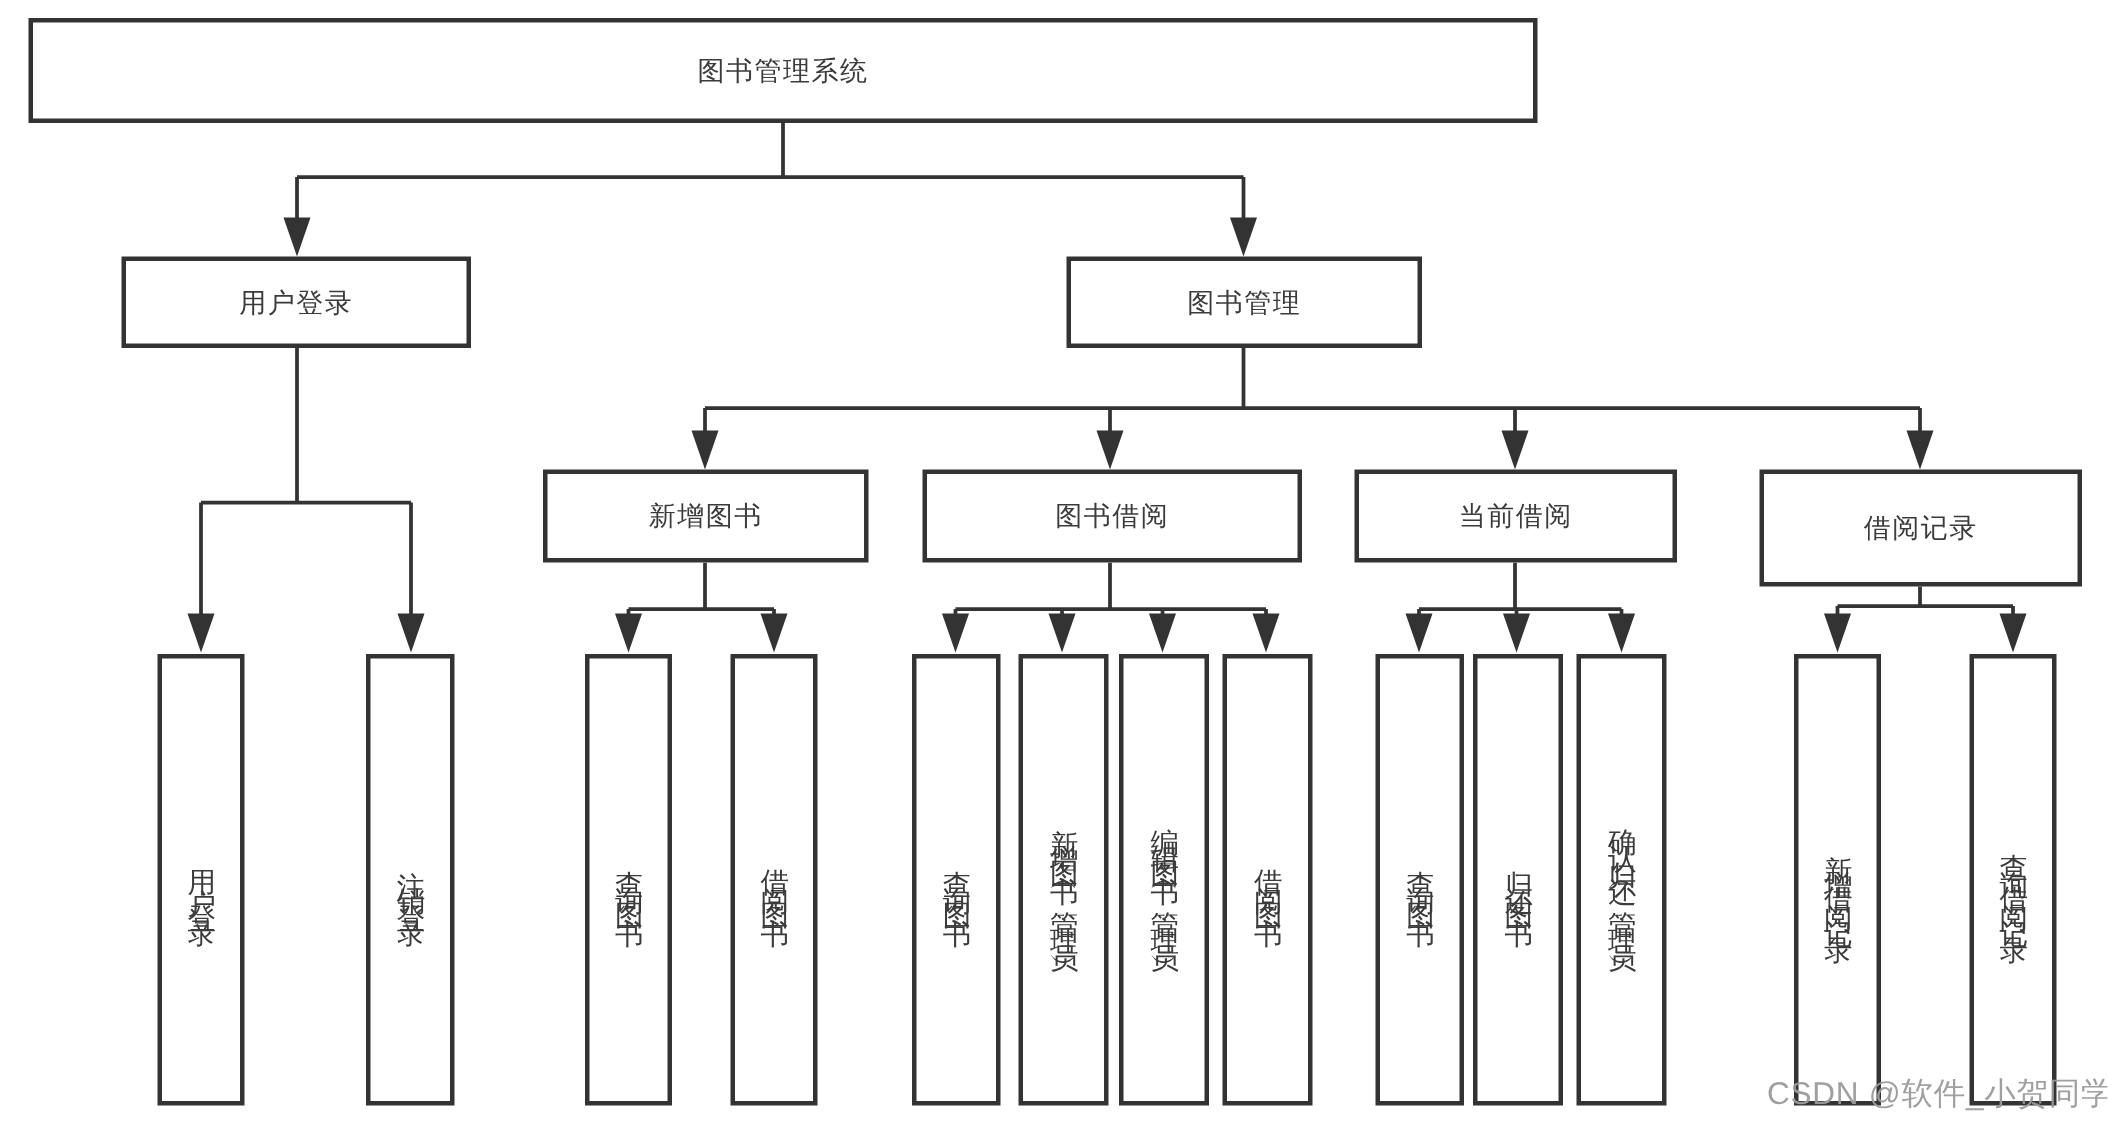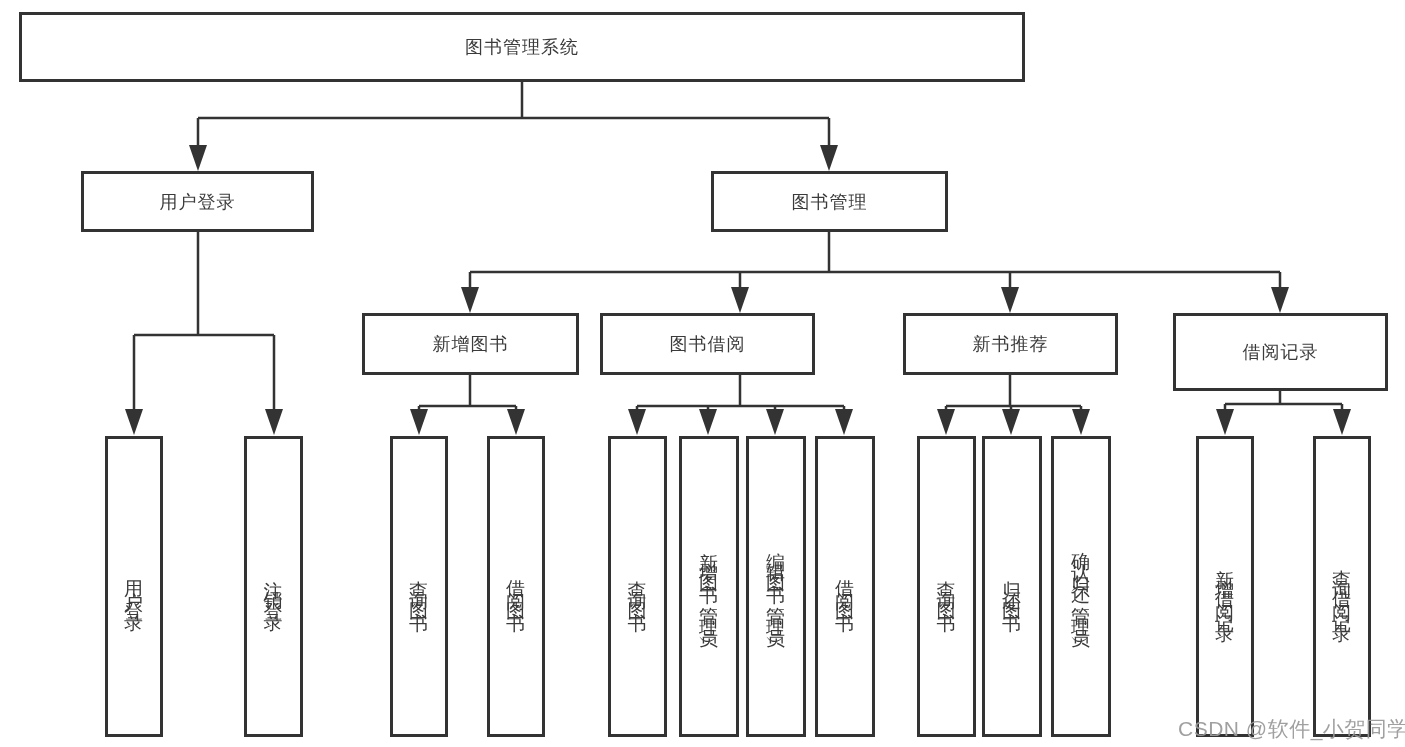--- a/index.html
+++ b/index.html
@@ -79,25 +79,25 @@
   <div class="node" style="left:81px;top:171px;width:233px;height:61px;">
     <span class="lbl">用户登录</span>
   </div>
   <div class="node" style="left:711px;top:171px;width:237px;height:61px;">
     <span class="lbl">图书管理</span>
   </div>
 
   <div class="node" style="left:362px;top:313px;width:217px;height:62px;">
     <span class="lbl">新增图书</span>
   </div>
-  <div class="node" style="left:600px;top:313px;width:215px;height:62px;">
+  <div class="node" style="left:615px;top:313px;width:253px;height:62px;">
     <span class="lbl">图书借阅</span>
   </div>
   <div class="node" style="left:903px;top:313px;width:215px;height:62px;">
-    <span class="lbl">新书推荐</span>
+    <span class="lbl">当前借阅</span>
   </div>
   <div class="node" style="left:1173px;top:313px;width:215px;height:78px;">
     <span class="lbl">借阅记录</span>
   </div>
 
   <div class="node vnode" style="left:105px;top:436px;width:58px;height:301px;">
     <span class="lbl">用户登录</span>
   </div>
   <div class="node vnode" style="left:244px;top:436px;width:59px;height:301px;">
     <span class="lbl">注销登录</span>

